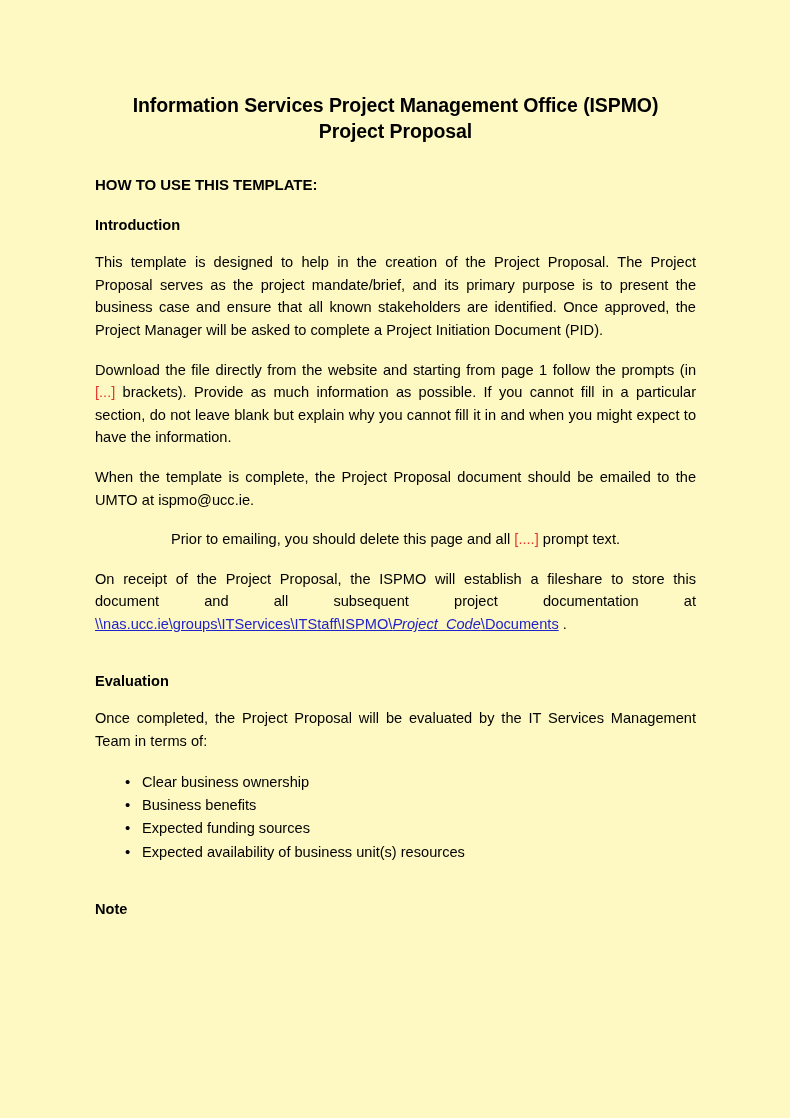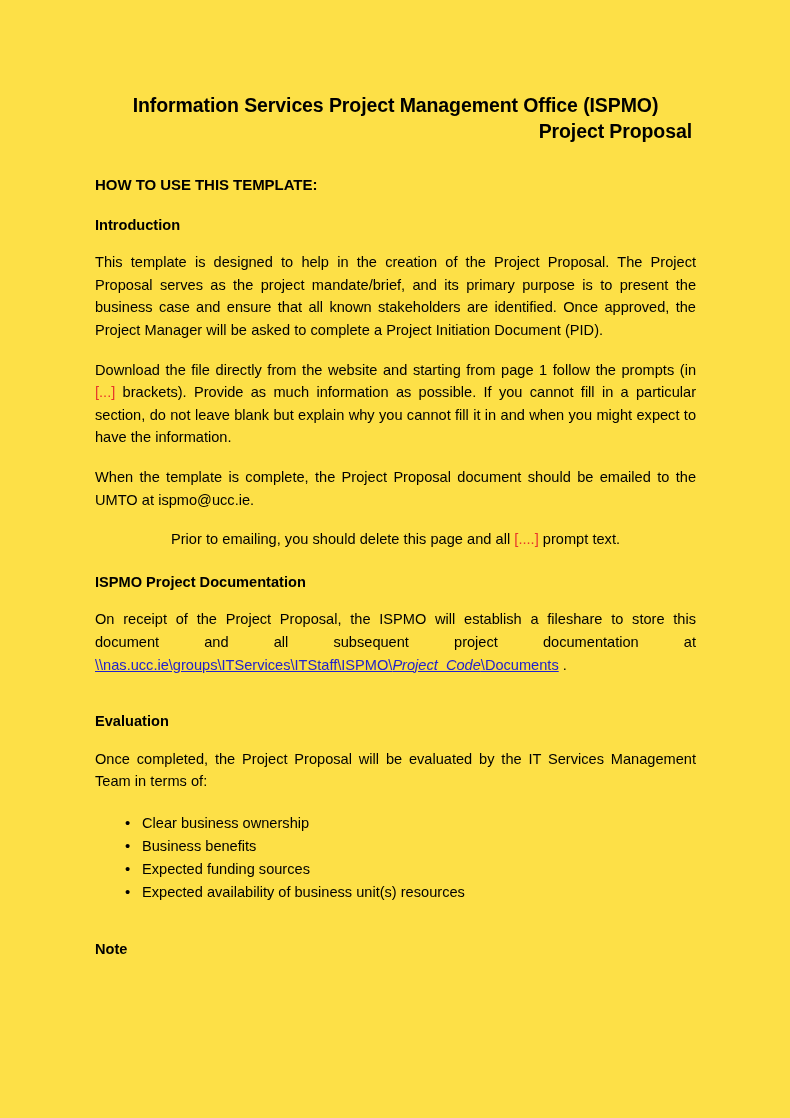--- a/index.html
+++ b/index.html
@@ -4,42 +4,42 @@
 <style>
   html, body {
     margin: 0;
     padding: 0;
     background: #ffffff;
   }
   .page {
     position: relative;
     width: 790px;
     height: 1118px;
-    background: #fde047;
+    background: #fef9c3;
     box-sizing: border-box;
     font-family: "Liberation Sans", sans-serif;
     color: #000000;
     overflow: hidden;
   }
   .content {
     position: absolute;
     left: 95px;
     top: 92px;
     width: 601px;
   }
   .doc-title {
     font-size: 19.5px;
     font-weight: bold;
     text-align: center;
     line-height: 1.35;
     letter-spacing: -0.1px;
     margin: 0 0 0 0;
     padding: 0 4px;
   }
-  .doc-title .line2 { display: block; text-align: right; }
+  .doc-title .line2 { display: block; }
 
   .section-caps {
     font-size: 15px;
     font-weight: bold;
     margin: 31px 0 0 0;
     line-height: 1.2;
     letter-spacing: -0.05px;
   }
   .heading {
     font-size: 14.6px;
@@ -105,21 +105,20 @@
 
     <div class="heading">Introduction</div>
     <p class="body">This template is designed to help in the creation of the Project Proposal. The Project Proposal serves as the project mandate/brief, and its primary purpose is to present the business case and ensure that all known stakeholders are identified. Once approved, the Project Manager will be asked to complete a Project Initiation Document (PID).</p>
 
     <p class="body"><span>Download the file directly from the website and starting from page 1 follow the prompts (in </span><span class="red">[...]</span><span> brackets). Provide as much information as possible. If you cannot fill in a particular section, do not leave blank but explain why you cannot fill it in and when you might expect to have the information.</span></p>
 
     <p class="body">When the template is complete, the Project Proposal document should be emailed to the UMTO at ispmo@ucc.ie.</p>
 
     <p class="body nojustify"><span>Prior to emailing, you should delete this page and all </span><span class="red">[....]</span><span> prompt text.</span></p>
 
-    <div class="heading">ISPMO Project Documentation</div>
     <p class="body"><span>On receipt of the Project Proposal, the ISPMO will establish a fileshare to store this document and all subsequent project documentation at </span><a class="link" href="#"><span>\\nas.ucc.ie\groups\ITServices\ITStaff\ISPMO\</span><span class="ital">Project_Code</span><span>\Documents</span></a><span> .</span></p>
 
     <div class="heading wide">Evaluation</div>
     <p class="body">Once completed, the Project Proposal will be evaluated by the IT Services Management Team in terms of:</p>
 
     <ul class="bullets">
       <li>Clear business ownership</li>
       <li>Business benefits</li>
       <li>Expected funding sources</li>
       <li>Expected availability of business unit(s) resources</li>

